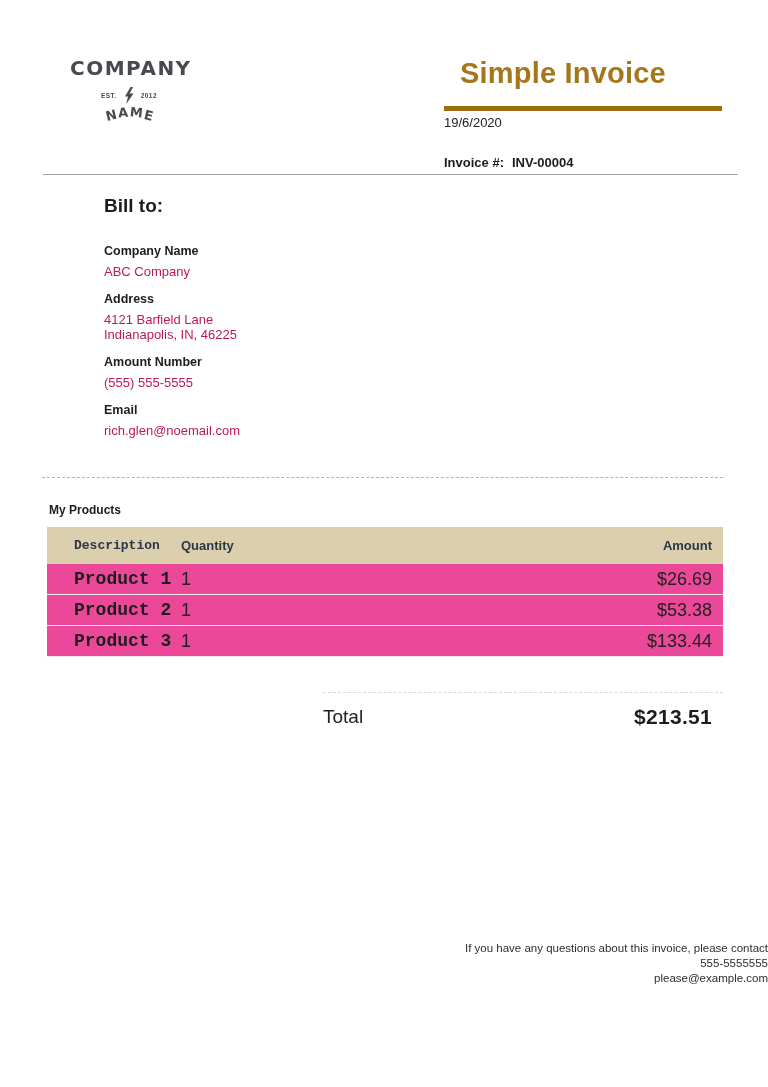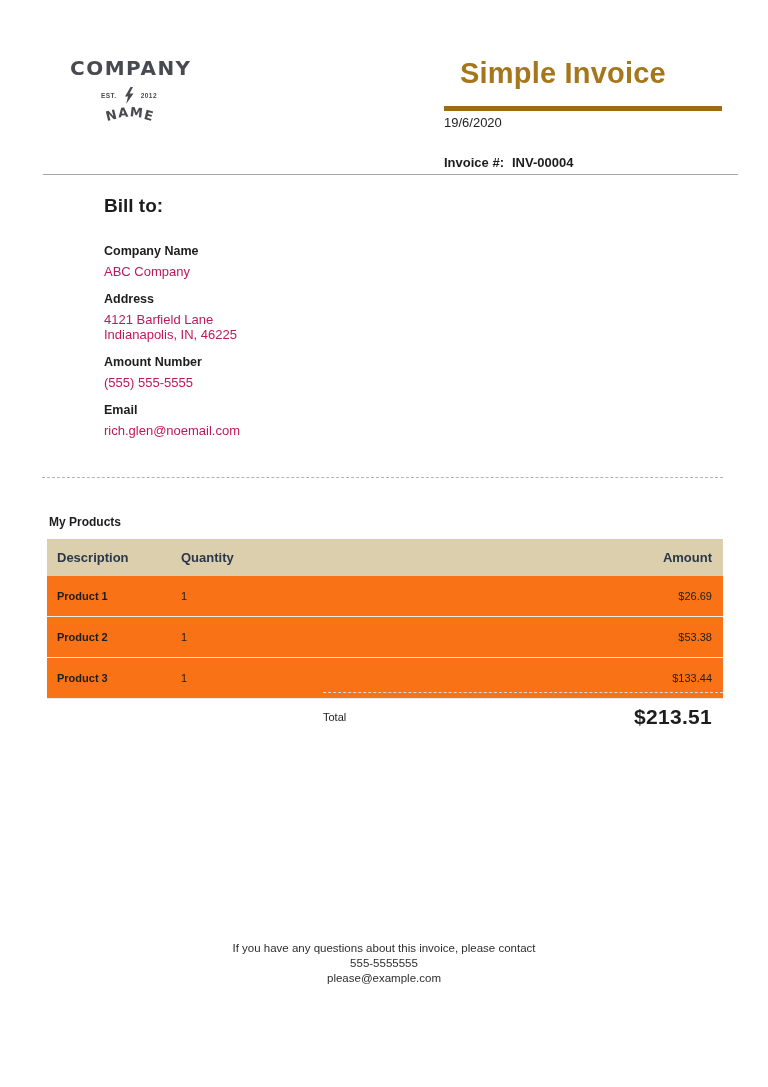--- a/index.html
+++ b/index.html
@@ -39,47 +39,47 @@
   
   .bill-to { position: absolute; left: 104px; top: 195px; width: 300px; }
   .bill-to-heading { margin: 0 0 27px 0; font-size: 19px; font-weight: 700; color: #1d1d1d; }
   .field { margin-bottom: 13px; }
   .field-label { font-size: 12.5px; font-weight: 700; color: #1d1d1d; margin-bottom: 6px; }
   .field-value { font-size: 13px; color: #be185d; line-height: 15px; }
 
   .section-divider { position: absolute; top: 477px; left: 42px; width: 681px; border-top: 1px dashed #b3b3b3; }
 
   
-  .products { position: absolute; left: 47px; top: 515px; width: 676px; }
+  .products { position: absolute; left: 47px; top: 503px; width: 676px; }
   .section-title { font-size: 12px; font-weight: 700; color: #1d1d1d; margin: 0 0 10px 2px; }
   .t-head {
     display: grid; grid-template-columns: 134px 1fr 150px; align-items: center;
     height: 37px; background: #dccfad; color: #2b3649; font-size: 13px; font-weight: 700;
   }
   .t-row {
     display: grid; grid-template-columns: 134px 1fr 150px; align-items: center;
-    height: 41px; font-size: 11px; border-bottom: 1px solid #ebebe9; background: #f97316;
+    height: 31px; font-size: 18px; border-bottom: 1px solid #ebebe9; background: #ec4899;
   }
-  .cell-desc { padding-left: 10px; }
+  .cell-desc { padding-left: 27px; font-family: Liberation Mono, monospace; }
   .t-row .cell-desc { font-weight: 700; color: #1d1d1d; }
   .cell-amount { text-align: right; padding-right: 11px; }
 
   
   .total-section {
     position: absolute; left: 323px; top: 692px; width: 400px;
     border-top: 1px dashed #d8d8d8; padding-top: 12px;
     display: flex; justify-content: space-between; align-items: center;
   }
-  .total-label { font-size: 11px; color: #212121; }
+  .total-label { font-size: 19px; color: #212121; }
   .total-value { font-size: 21px; font-weight: 700; color: #1d1d1d; padding-right: 11px; letter-spacing: 0.3px; }
 
   
   .footer {
     position: absolute; top: 941px; left: 0; width: 768px;
-    text-align: center; font-size: 11.5px; color: #2e2e2e; line-height: 15px;
+    text-align: right; font-size: 11.5px; color: #2e2e2e; line-height: 15px;
   }
 </style>
 </head>
 <body>
 
 <div class="page">
 
   <div class="logo">
     <div class="logo-company">COMPANY</div>
     <div class="logo-mid">

